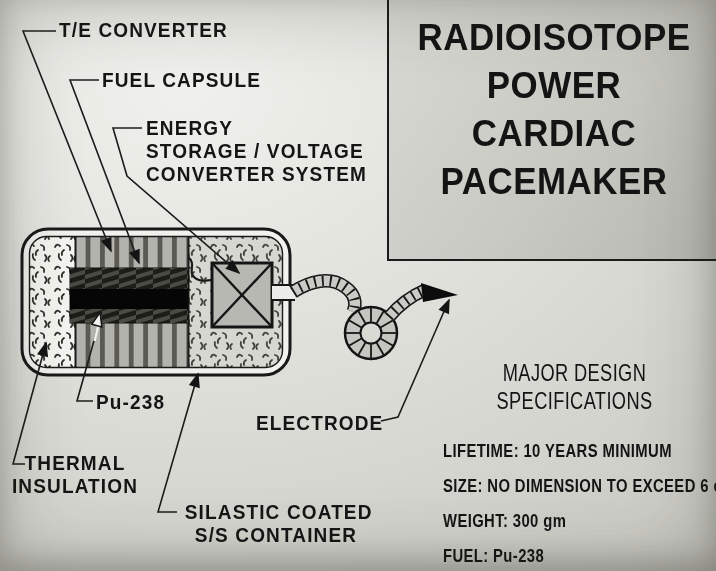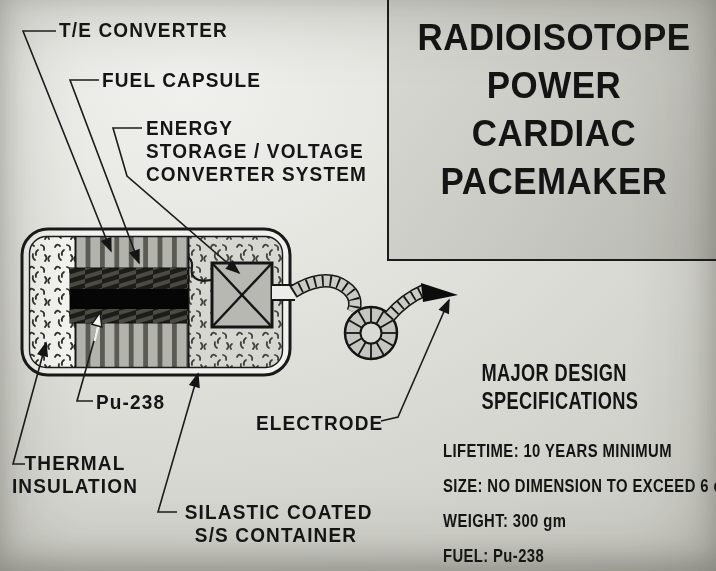--- a/index.html
+++ b/index.html
@@ -26,22 +26,22 @@
   .title-inner{padding-top:17px;}
   
   .dlabel{
     position:absolute;z-index:3;font-weight:bold;font-size:20px;letter-spacing:1.2px;
     color:#151515;white-space:nowrap;transform:scaleX(.95);transform-origin:0 0;
   }
   .dlabel.centered{text-align:center;transform-origin:50% 0;}
   .lh{line-height:23px;}
   
   .specs-heading{
-    position:absolute;left:452px;top:359px;width:245px;z-index:3;
-    font-weight:bold;font-size:24px;letter-spacing:.5px;color:#141414;
+    position:absolute;left:452px;top:359px;width:245px;z-index:3;text-align:center;
+    font-weight:normal;font-size:24px;letter-spacing:.5px;color:#141414;
   }
   .specs-heading .sh{display:block;line-height:28px;transform:scaleX(.76);transform-origin:50% 50%;white-space:nowrap;}
   .specs-list{position:absolute;left:443px;top:433px;z-index:3;}
   .specs-list .si{
     display:block;height:35px;line-height:35px;font-weight:bold;font-size:19px;
     letter-spacing:.5px;color:#141414;white-space:nowrap;
     transform:scaleX(.78);transform-origin:0 50%;
   }
   svg.diagram{position:absolute;left:0;top:0;z-index:2;}
 </style>

